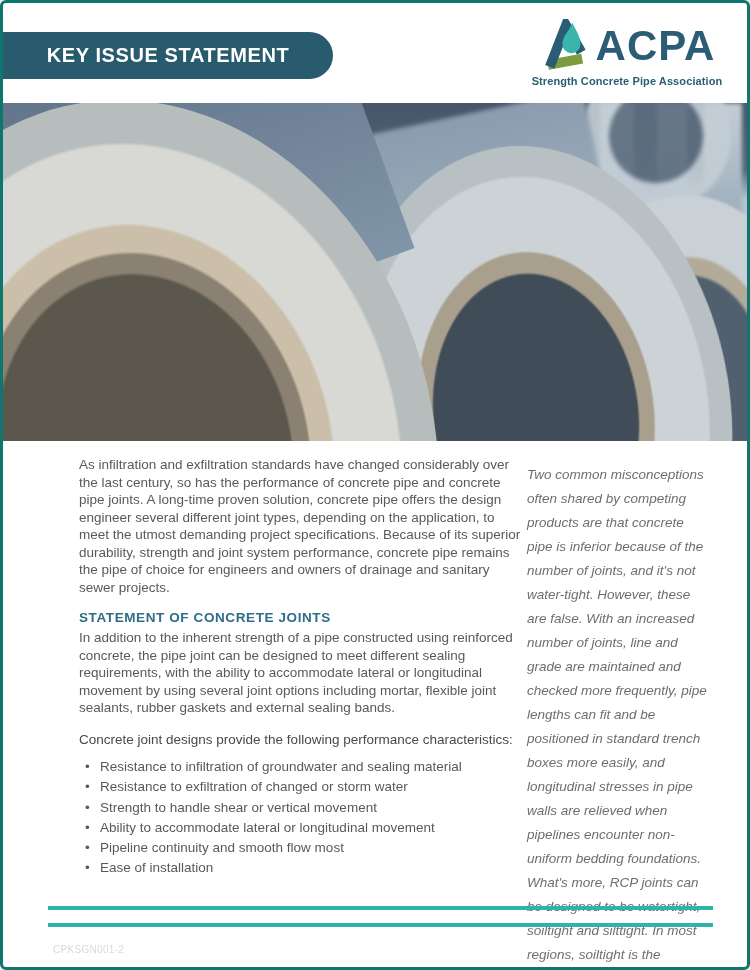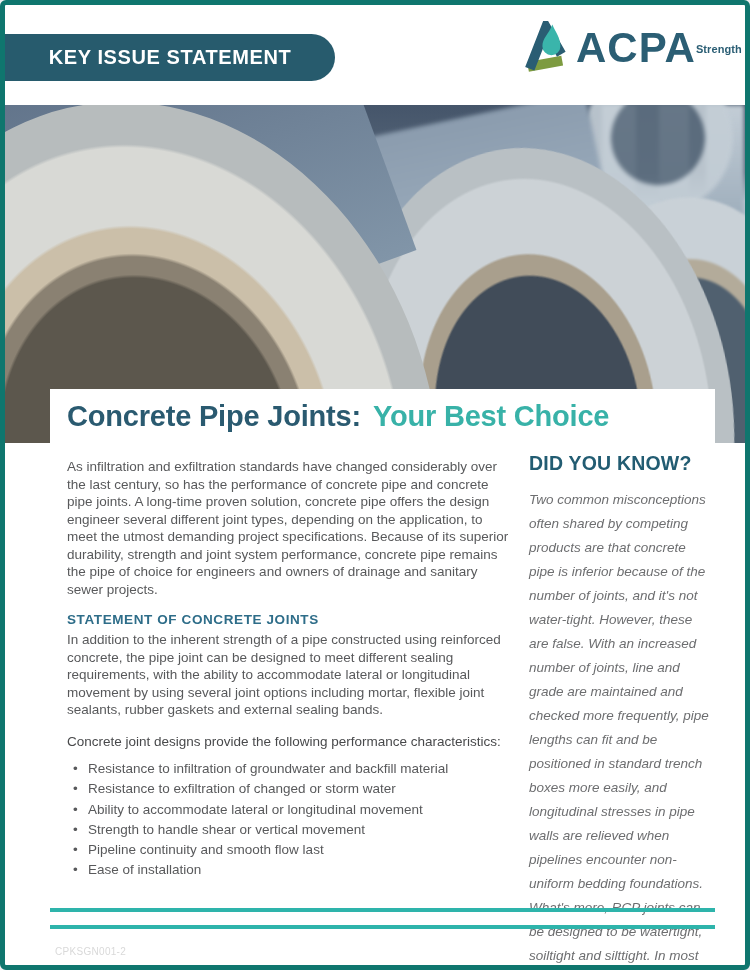--- a/index.html
+++ b/index.html
@@ -1,32 +1,32 @@
 <!DOCTYPE html>
 <html><head>
 <meta charset="utf-8">
 <style>
   html,body{margin:0;padding:0;background:#eef0f2;}
   *{box-sizing:border-box;}
   body{font-family:"Liberation Sans", sans-serif;}
   .page{
     position:relative;width:750px;height:970px;margin:0 auto;
-    background:#ffffff;border:5px solid #0f766e;border-radius:6px;
+    background:#ffffff;border:3px solid #0f766e;border-radius:6px;
     overflow:hidden;
   }
   
   .banner{
     position:absolute;left:0;top:29px;width:330px;height:47px;
     background:#275b6d;border-radius:0 24px 24px 0;
     color:#ffffff;font-size:20px;font-weight:800;letter-spacing:.6px;
     line-height:47px;text-align:center;
   }
   .logo{
     position:absolute;top:16px;right:14px;width:212px;
-    display:flex;flex-direction:row;align-items:center;
+    display:flex;flex-direction:column;align-items:center;
   }
   .logo-row{display:flex;align-items:center;}
   .logo-mark{width:54px;height:54px;margin-right:3px;}
   .logo-acronym{
     font-size:42px;font-weight:800;color:#2b5e74;letter-spacing:1px;line-height:1;
   }
   .logo-name{
     margin-top:2px;font-size:11px;font-weight:bold;color:#2b5e74;letter-spacing:.1px;white-space:nowrap;
   }
   
@@ -73,21 +73,21 @@
     left:-148px;top:-6px;width:580px;height:710px;transform:rotate(-13deg);
     background:radial-gradient(closest-side,#5c574d 0 50%,#8a8172 51% 56%,#cbbfa9 57% 64%,#d8d9d5 65% 87%,#b7bcbd 88% 100%);
   }
   .title-box{
     position:absolute;left:45px;bottom:0;width:665px;height:54px;background:#ffffff;
     display:flex;align-items:center;padding-left:17px;
   }
   .title-dark{font-size:29px;font-weight:800;color:#2a5a70;letter-spacing:-.2px;}
   .title-accent{font-size:29px;font-weight:800;color:#38b2a8;margin-left:12px;letter-spacing:-.2px;}
   
-  .col-main{position:absolute;left:62px;top:453px;width:446px;}
+  .col-main{position:absolute;left:76px;top:453px;width:446px;}
   .col-main p{margin:0;font-size:13.5px;line-height:17.5px;color:#58595b;}
   .adv-heading{
     margin:14px 0 4px;font-size:13.5px;font-weight:bold;color:#2e6d89;letter-spacing:.6px;
   }
   .list-intro{margin-top:14px !important;font-weight:normal;color:#48494b !important;}
   .col-main ul{margin:9px 0 0;padding:0;list-style:none;}
   .col-main li{
     position:relative;padding-left:21px;font-size:13.5px;line-height:20.3px;color:#58595b;
   }
   .col-main li::before{content:"\2022";position:absolute;left:6px;color:#58595b;}
@@ -127,43 +127,38 @@
     <div class="ph-bar b3"></div>
     <div class="ph-bar b4"></div>
     <div class="ph-ring-bg"></div>
     <div class="pipe pipe-d"></div>
     <div class="pipe pipe-c"></div>
     <div class="ph-barrel-b"></div>
     <div class="pipe pipe-b"></div>
     <div class="ph-barrel-a"></div>
     <div class="pipe pipe-a"></div>
 
-    <div class="title-box">
-      <span class="title-dark">Concrete Pipe Joints:</span>
-      <span class="title-accent">Your Best Choice</span>
-    </div>
   </div>
 
   <div class="col-main">
     <p>As infiltration and exfiltration standards have changed considerably over the last century, so has the performance of concrete pipe and concrete pipe joints. A long-time proven solution, concrete pipe offers the design engineer several different joint types, depending on the application, to meet the utmost demanding project specifications. Because of its superior durability, strength and joint system performance, concrete pipe remains the pipe of choice for engineers and owners of drainage and sanitary sewer projects.</p>
     <h3 class="adv-heading">STATEMENT OF CONCRETE JOINTS</h3>
     <p>In addition to the inherent strength of a pipe constructed using reinforced concrete, the pipe joint can be designed to meet different sealing requirements, with the ability to accommodate lateral or longitudinal movement by using several joint options including mortar, flexible joint sealants, rubber gaskets and external sealing bands.</p>
     <p class="list-intro">Concrete joint designs provide the following performance characteristics:</p>
     <ul>
-      <li>Resistance to infiltration of groundwater and backfill material</li>
+      <li>Resistance to infiltration of groundwater and sealing material</li>
       <li>Resistance to exfiltration of changed or storm water</li>
+      <li>Strength to handle shear or vertical movement</li>
       <li>Ability to accommodate lateral or longitudinal movement</li>
-      <li>Strength to handle shear or vertical movement</li>
-      <li>Pipeline continuity and smooth flow last</li>
+      <li>Pipeline continuity and smooth flow most</li>
       <li>Ease of installation</li>
     </ul>
   </div>
 
   <div class="col-side">
-    <h2 class="side-heading">DID YOU KNOW?</h2>
     <p class="side-body">Two common misconceptions often shared by competing products are that concrete pipe is inferior because of the number of joints, and it's not water-tight. However, these are false. With an increased number of joints, line and grade are maintained and checked more frequently, pipe lengths can fit and be positioned in standard trench boxes more easily, and longitudinal stresses in pipe walls are relieved when pipelines encounter non-uniform bedding foundations. What's more, RCP joints can be designed to be watertight, soiltight and silttight. In most regions, soiltight is the standard specification.</p>
   </div>
 
   <div class="rule r1"></div>
   <div class="rule r2"></div>
   <div class="doc-code">CPKSGN001-2</div>
 
 </div>
 
 </body></html>

